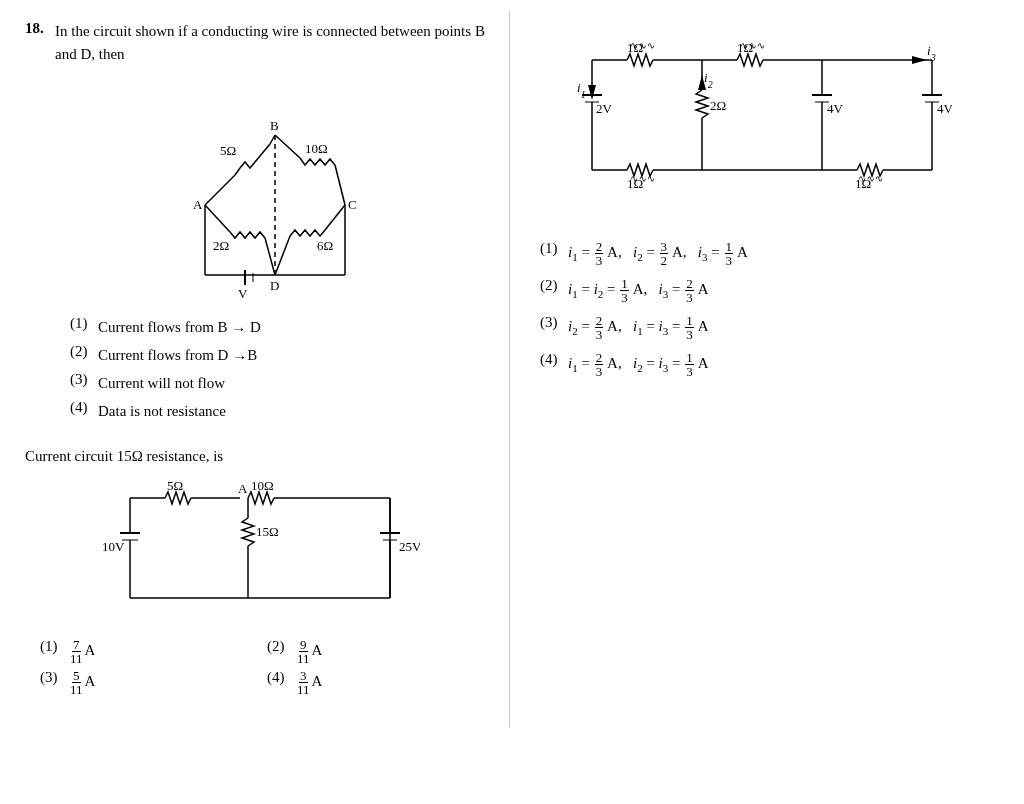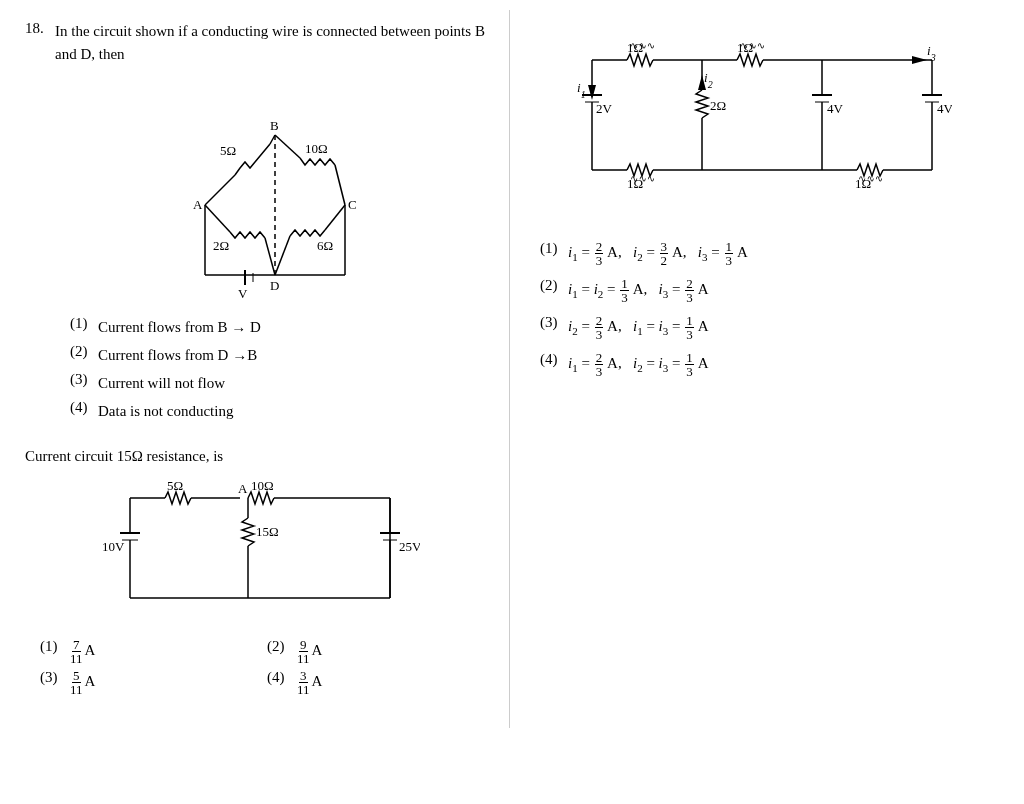--- a/index.html
+++ b/index.html
@@ -23,21 +23,21 @@
     }
     .right-col {
       width: 514px;
       padding: 10px 15px;
     }
     .question {
       display: flex;
       margin-bottom: 18px;
     }
     .q-number {
-      font-weight: normal;
+      font-weight: bold;
       min-width: 30px;
     }
     .q-text {
       flex: 1;
     }
     .options {
       margin-top: 8px;
       padding-left: 15px;
     }
     .option {
@@ -143,21 +143,21 @@
           <div class="option">
             <span class="opt-num">(2)</span>
             <span class="opt-content">Current flows from D →B</span>
           </div>
           <div class="option">
             <span class="opt-num">(3)</span>
             <span class="opt-content">Current will not flow</span>
           </div>
           <div class="option">
             <span class="opt-num">(4)</span>
-            <span class="opt-content">Data is not conducting</span>
+            <span class="opt-content">Data is not resistance</span>
           </div>
         </div>
       </div>
     </div>
 
     <div class="question">
       <div class="q-text">
         <div class="q-body">
           Current circuit 15Ω resistance, is
         </div>

